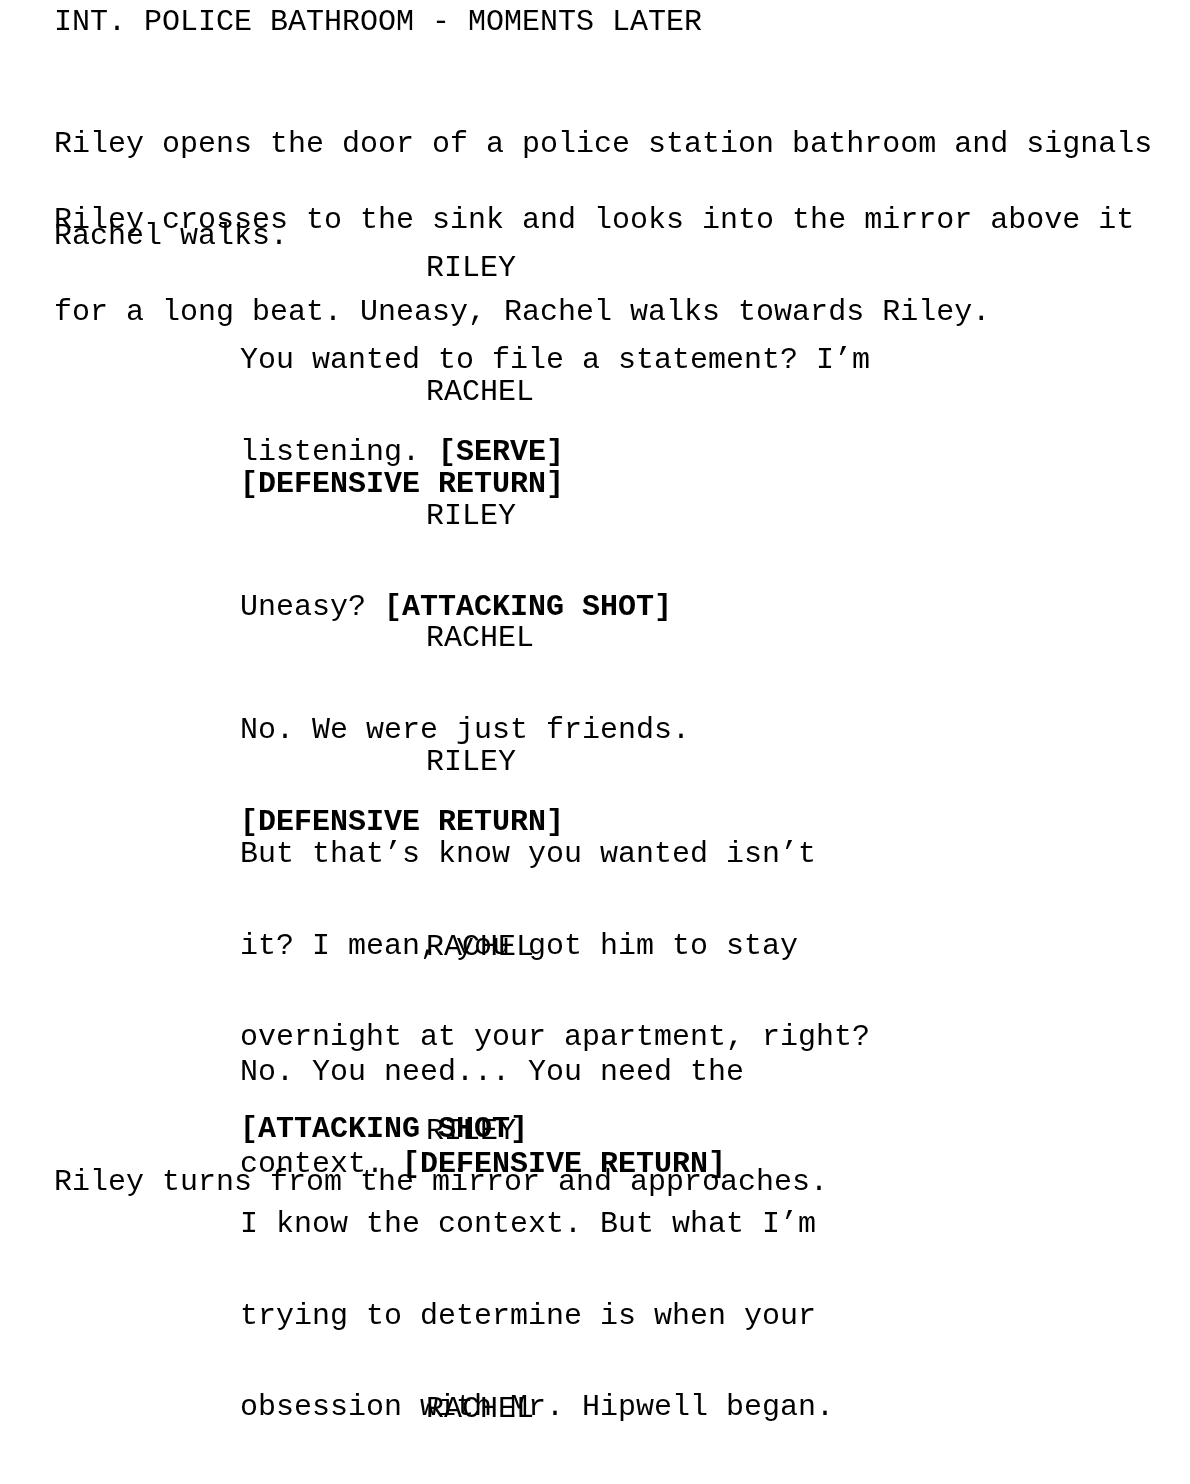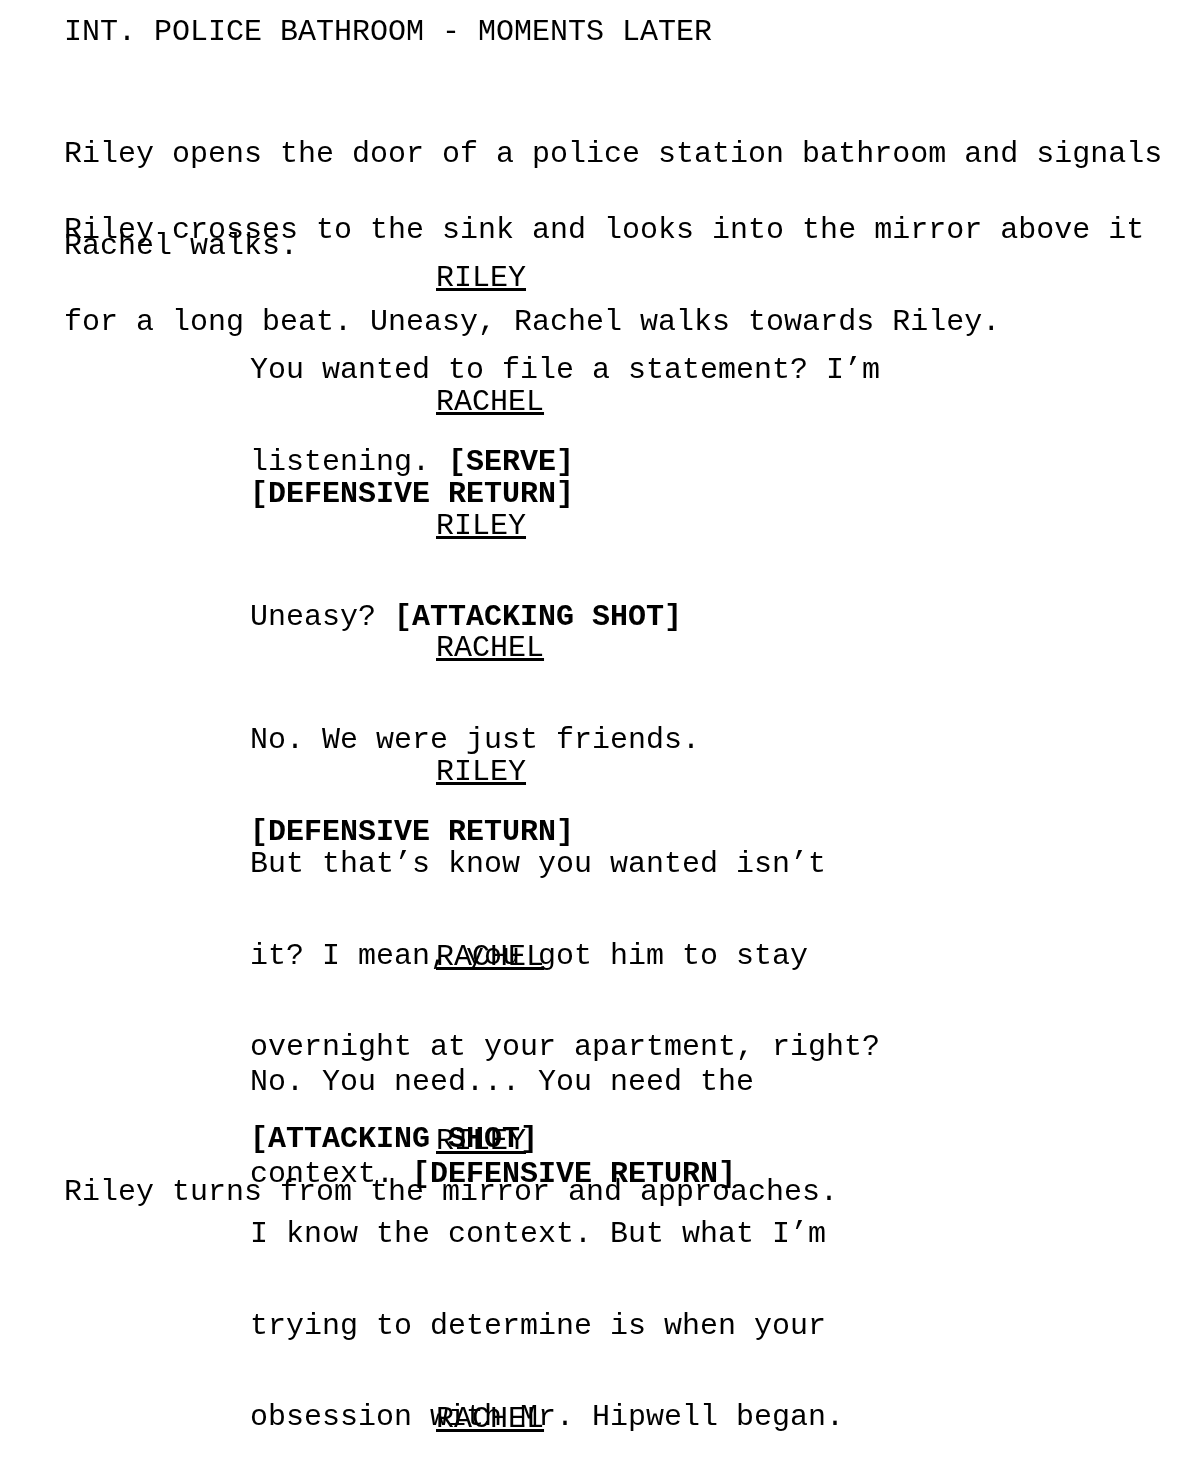--- a/index.html
+++ b/index.html
@@ -2,24 +2,24 @@
 <html><head>
 <meta charset="utf-8">
 <style>
   html, body { margin: 0; padding: 0; background: #ffffff; }
   body {
     width: 1190px; height: 1484px; overflow: hidden; position: relative;
     font-family: "Liberation Mono", "DejaVu Sans Mono", monospace;
     font-size: 30px; line-height: 30.5px; color: #000;
   }
   .page { position: absolute; left: 48px; top: 0; width: 1130px; }
-  .block { white-space: pre; margin: 16px; }
+  .block { white-space: pre; margin: 6px; }
   .scene-heading { position: absolute; top: 1px; }
   .action { position: absolute; left: 0; }
-  .char { position: absolute; left: 372px; text-decoration: underline; }
+  .char { position: absolute; left: 372px; }
   .dlg { position: absolute; left: 186px; }
   .line { display: block; height: 30.5px; }
   b { font-weight: bold; }
 </style>
 </head>
 <body>
 
 <div class="page">
   <div class="block scene-heading" style="top:1px">INT. POLICE BATHROOM - MOMENTS LATER</div>
 

